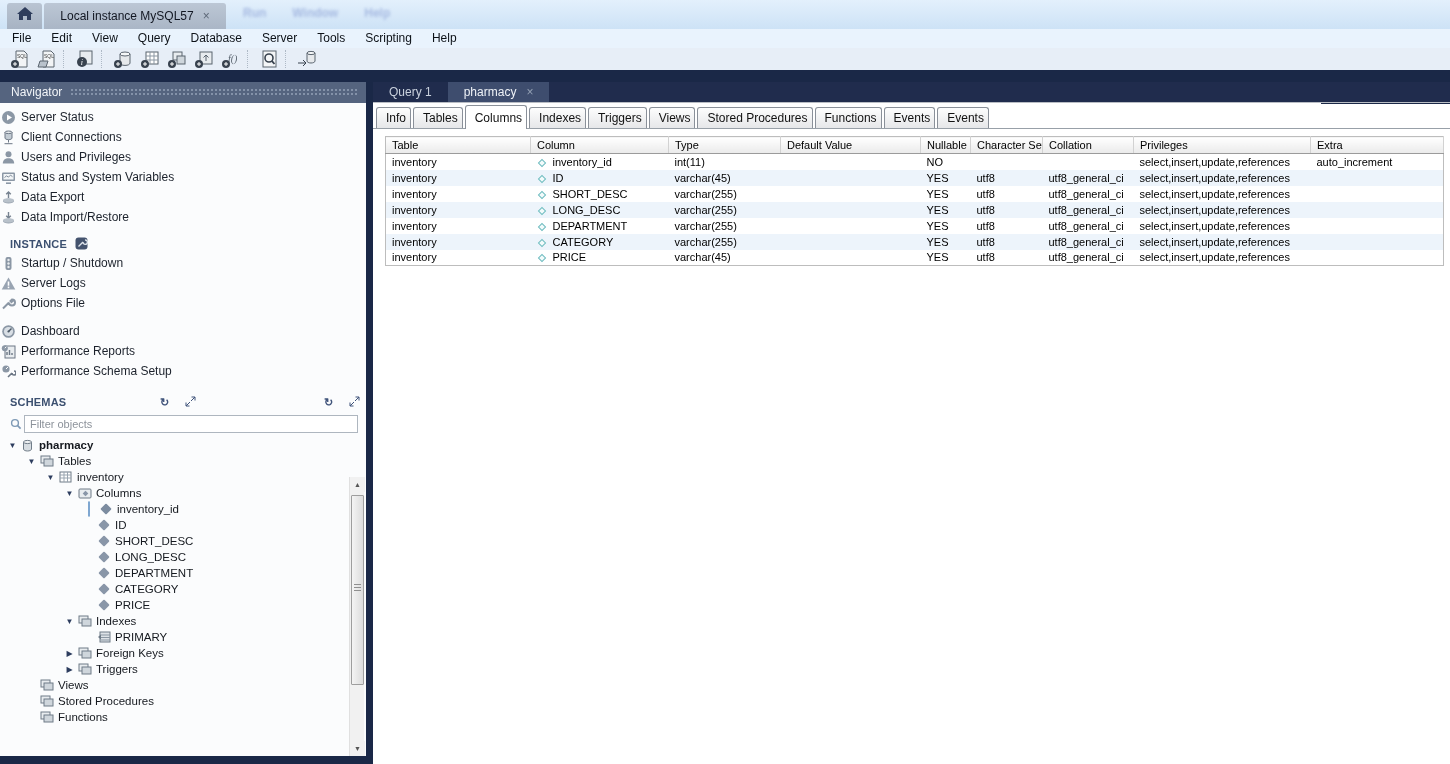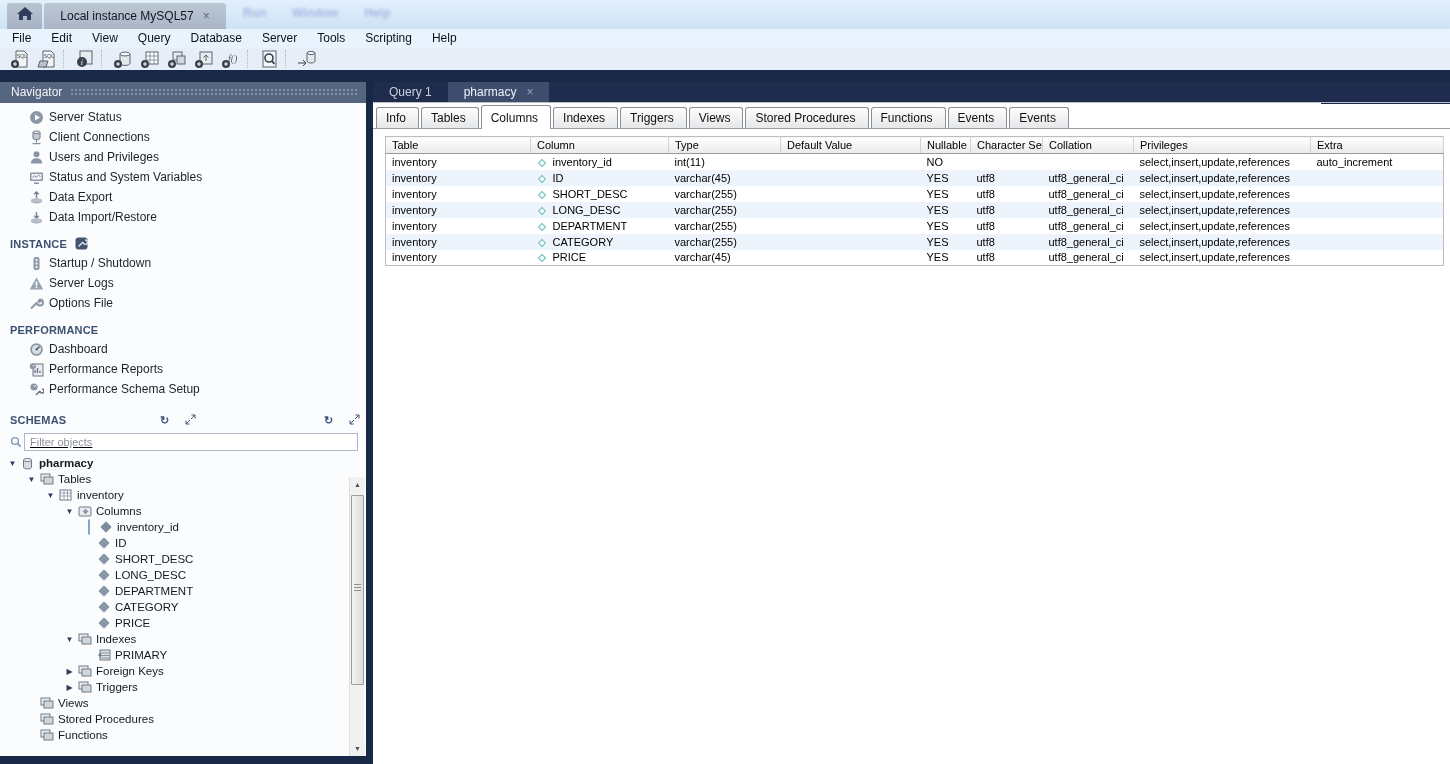--- a/index.html
+++ b/index.html
@@ -42,27 +42,27 @@
     background-image:radial-gradient(#8492a9 0.8px, transparent 0.9px); background-size:4px 4px; }
   .nav-body { position:absolute; left:0; top:21px; width:366px; height:653px; background:#fbfcfd;
     overflow:hidden; padding-top:4px; }
   .nav-bottom { position:absolute; left:0; bottom:0; width:366px; height:8px; background:#1a2847; }
 
   .sec-header { position:relative; height:18px; line-height:18px; padding-left:10px;
     font-size:11px; font-weight:bold; color:#3c5070; letter-spacing:.2px; }
   .sec-header .hicons { position:absolute; top:3px; display:flex; gap:16px; }
   .exp-icon svg, .ref-icon { display:block; }
   .ref-icon { font-size:11px; color:#3f537a; line-height:12px; }
-  .nav-item { height:20px; display:flex; align-items:center; padding-left:28px; font-size:12px; color:#1c222c; }
+  .nav-item { height:20px; display:flex; align-items:center; font-size:12px; color:#1c222c; }
   .nav-item .nico { width:17px; display:flex; justify-content:center; margin-right:4px; }
   .sec-gap { height:8px; }
   .badge-wrench { display:inline-block; margin-left:8px; vertical-align:-2px; }
 
   
-  .filter-row { height:20px; margin:3px 8px 2px 8px; display:flex; align-items:center;text-decoration:underline; }
+  .filter-row { height:20px; margin:3px 8px 2px 8px; display:flex; align-items:center; }
   .filter-mag { width:16px; display:flex; justify-content:center; }
   .filter-input { flex:1; height:18px; border:1px solid #aeb6bf; background:#fff;
     font-size:11px; padding:0 5px; color:#222; font-family:"Liberation Sans",sans-serif; }
   .filter-input::placeholder { color:#8d939b; }
 
   .tree { position:relative; margin-top:3px; }
   .titem { position:relative; height:16px; display:flex; align-items:center; font-size:11.5px; color:#15191f; }
   .titem .arrow { width:13px; font-size:8px; color:#2c3c5e; text-align:center; flex:none; }
   .titem .ticon { width:17px; display:flex; justify-content:center; flex:none; }
   .titem .tlabel { margin-left:3px; white-space:nowrap; }
@@ -89,21 +89,21 @@
   
   .main { position:absolute; left:373px; top:82px; width:948px; height:682px; background:#fff; }
   .editor-tabs { position:absolute; left:0; top:0; width:1077px; height:21px; background:#202c4d;
     display:flex; align-items:stretch; border-bottom:1px solid #b9bdc4; }
   .etab { padding:0 16px; font-size:12px; display:flex; align-items:center; gap:10px; color:#c9d1dd; }
   .etab.active { background:#3e4d6e; color:#eef2f7; }
   .etab .tclose { color:#93a0b3; font-size:12px; }
 
   .subtabs { position:absolute; left:0; top:22px; width:1077px; height:25px; background:#fff;
     border-bottom:1px solid #98a0a8; padding-left:3px; display:flex; align-items:flex-end; }
-  .stab { position:relative; margin-right:2px; padding:3px 12px 3px 9px; font-size:12px; color:#111;
+  .stab { position:relative; margin-right:2px; padding:3px 4px 3px 9px; font-size:12px; color:#111;
     background:linear-gradient(#fdfdfd,#e6e7e9); border:1px solid #8a9099; border-bottom:none;
     border-radius:3px 3px 0 0; height:21px; line-height:15px; }
   .stab.active { background:#fff; height:24px; margin-bottom:-1px; z-index:3; padding-top:5px; }
 
   .content { position:absolute; left:0; top:47px; width:1077px; height:635px; background:#fff; }
 
   table.grid { position:absolute; left:12px; top:7px; width:1058px; border-collapse:collapse;
     table-layout:fixed; font-size:11px; color:#000; background:#fff;
     border:1px solid #bdbdbd; }
   table.grid th { background:linear-gradient(#ffffff,#eaeaea); font-weight:normal; text-align:left;
@@ -335,23 +335,20 @@
       <div class="nav-item">
         <span class="nico">
             <svg width="15" height="15">
               <path d="M2 12.5L8 6.5M8 6.5a3 3 0 103-3l-1.5 1.5 1 1L12 4.5" stroke="#8b97a5" fill="none" stroke-width="2"></path>
             </svg>
           </span>
         <span>Options File</span>
       </div>
 
       <div class="sec-gap"></div>
-      <div class="sec-header">
-        <span>PERFORMANCE</span>
-      </div>
       <div class="nav-item">
         <span class="nico">
             <svg width="15" height="15">
               <circle cx="7.5" cy="7.5" r="6.3" fill="#8b97a5"></circle>
               <circle cx="7.5" cy="7.5" r="4.6" fill="#d9dfe5"></circle>
               <path d="M7.5 7.5L10.5 4.5" stroke="#4b5866" stroke-width="1.5"></path>
               <circle cx="7.5" cy="7.5" r="1.1" fill="#4b5866"></circle>
             </svg>
           </span>
         <span>Dashboard</span>

